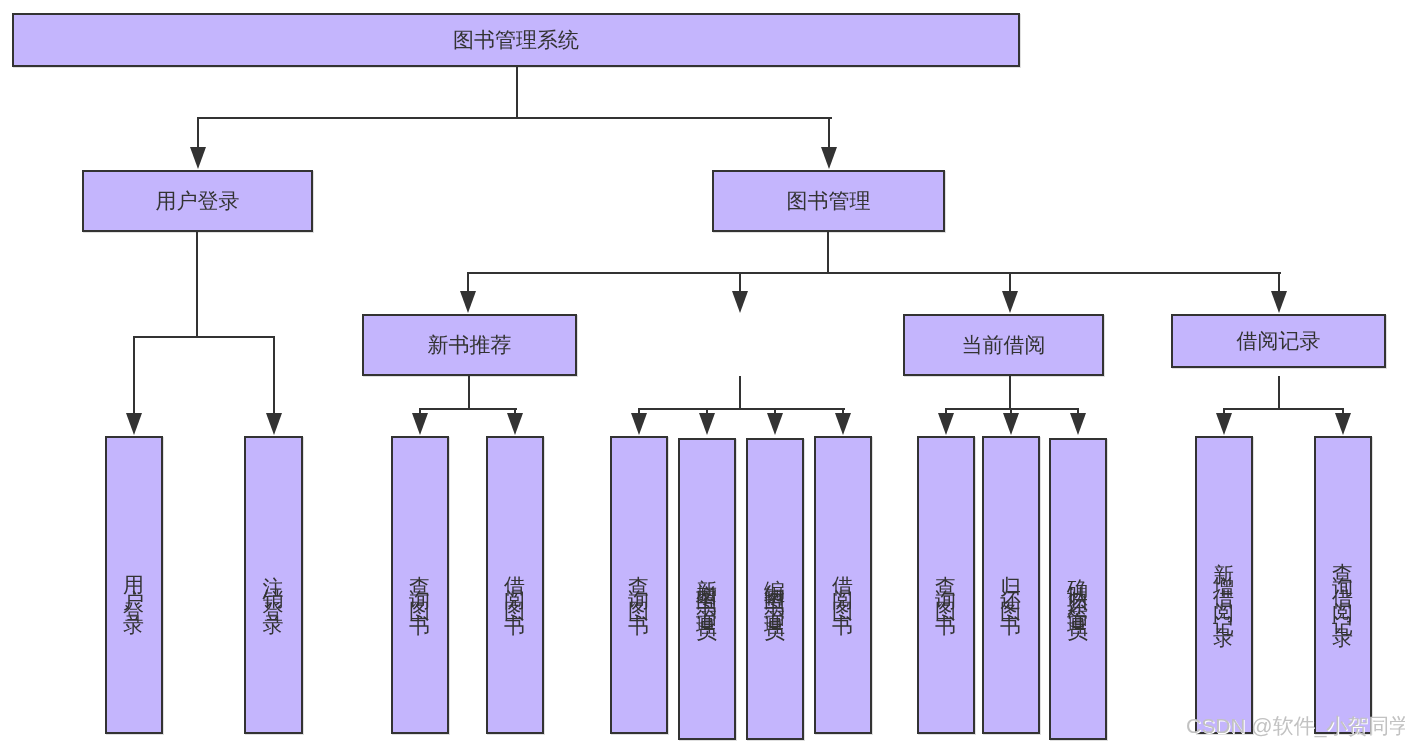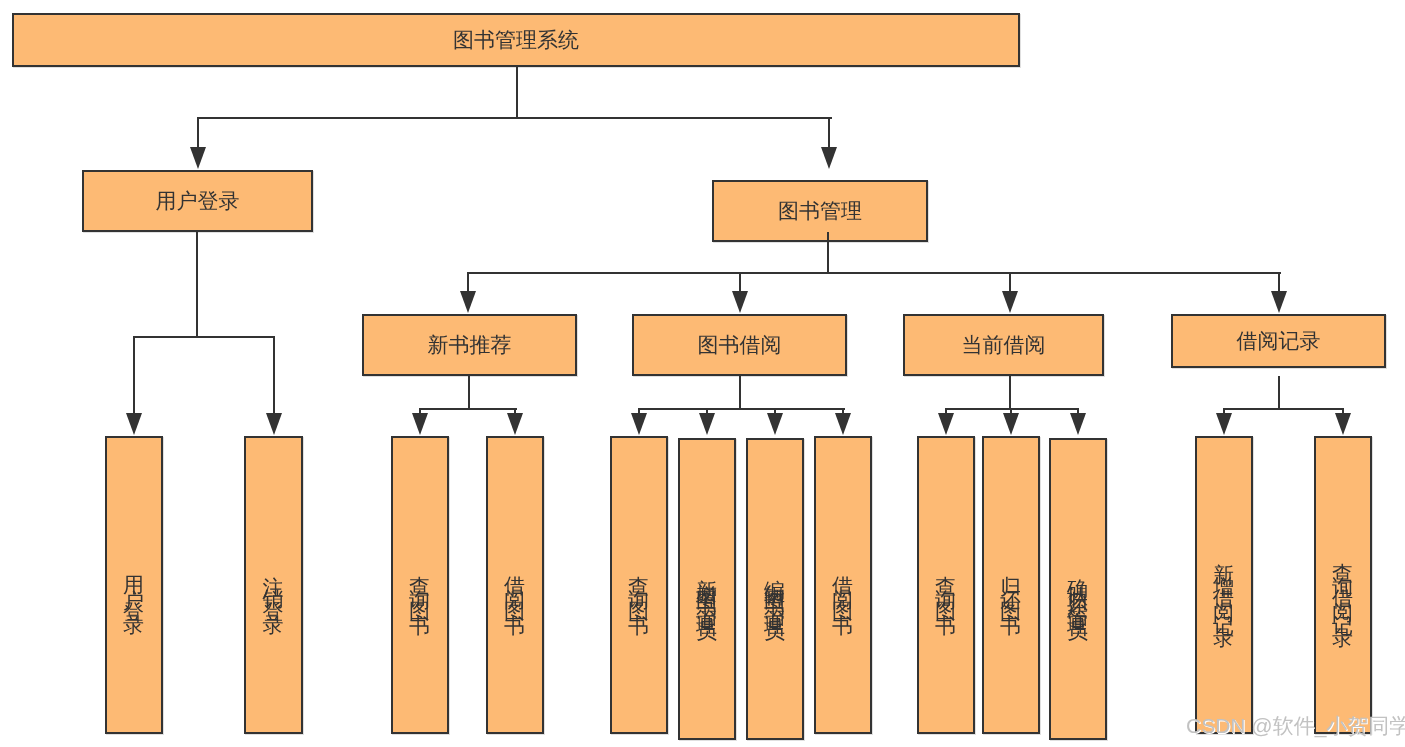--- a/index.html
+++ b/index.html
@@ -7,21 +7,21 @@
     position: relative;
     width: 1405px;
     height: 747px;
     background: #ffffff;
     font-family: "Liberation Sans", sans-serif;
     color: #333333;
     overflow: hidden;
   }
   .node {
     position: absolute;
-    background: #fdba74;
+    background: #c4b5fd;
     border: 2px solid #333333;
     box-sizing: border-box;
     display: flex;
     align-items: center;
     justify-content: center;
     font-size: 21px;
     color: #333333;
     box-shadow: 1px 1px 0 rgba(0,0,0,0.12);
   }
   .vtext {
@@ -61,21 +61,21 @@
   <div class="line" style="left:516px; top:67px; width:2px; height:52px;"></div>
   <div class="line" style="left:198px; top:117px; width:634px; height:2px;"></div>
   <div class="line" style="left:197px; top:117px; width:2px; height:31px;"></div>
   <div class="arrow" style="left:190px; top:147px;"></div>
   <div class="line" style="left:828px; top:117px; width:2px; height:31px;"></div>
   <div class="arrow" style="left:821px; top:147px;"></div>
 
   <div class="node" style="left:82px; top:170px; width:231px; height:62px;">
     <span>用户登录</span>
   </div>
-  <div class="node" style="left:712px; top:180px; width:216px; height:62px;">
+  <div class="node" style="left:712px; top:170px; width:233px; height:62px;">
     <span>图书管理</span>
   </div>
 
   <div class="line" style="left:196px; top:232px; width:2px; height:106px;"></div>
   <div class="line" style="left:133px; top:336px; width:142px; height:2px;"></div>
   <div class="line" style="left:133px; top:336px; width:2px; height:78px;"></div>
   <div class="arrow" style="left:126px; top:413px;"></div>
   <div class="line" style="left:273px; top:336px; width:2px; height:78px;"></div>
   <div class="arrow" style="left:266px; top:413px;"></div>
 
@@ -85,23 +85,20 @@
   <div class="arrow" style="left:460px; top:291px;"></div>
   <div class="line" style="left:739px; top:272px; width:2px; height:20px;"></div>
   <div class="arrow" style="left:732px; top:291px;"></div>
   <div class="line" style="left:1009px; top:272px; width:2px; height:20px;"></div>
   <div class="arrow" style="left:1002px; top:291px;"></div>
   <div class="line" style="left:1278px; top:272px; width:2px; height:20px;"></div>
   <div class="arrow" style="left:1271px; top:291px;"></div>
 
   <div class="node" style="left:362px; top:314px; width:215px; height:62px;">
     <span>新书推荐</span>
-  </div>
-  <div class="node" style="left:632px; top:314px; width:215px; height:62px;">
-    <span>图书借阅</span>
   </div>
   <div class="node" style="left:903px; top:314px; width:201px; height:62px;">
     <span>当前借阅</span>
   </div>
   <div class="node" style="left:1171px; top:314px; width:215px; height:54px;">
     <span>借阅记录</span>
   </div>
 
   <div class="line" style="left:468px; top:376px; width:2px; height:34px;"></div>
   <div class="line" style="left:419px; top:408px; width:98px; height:2px;"></div>

